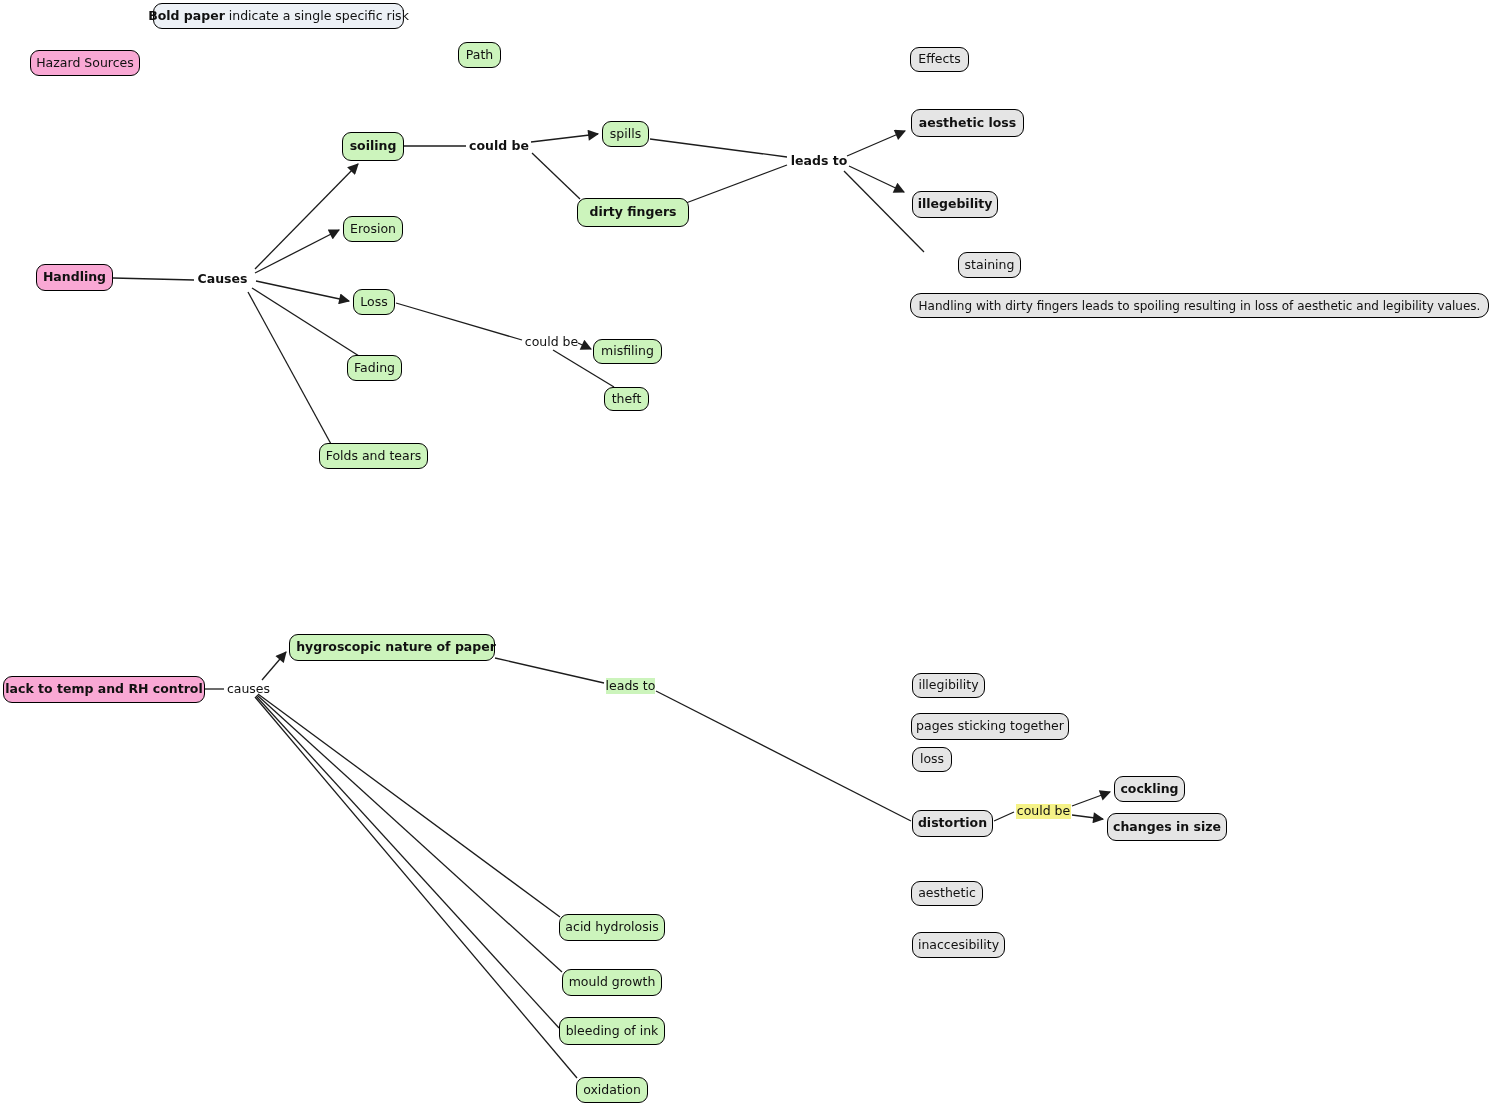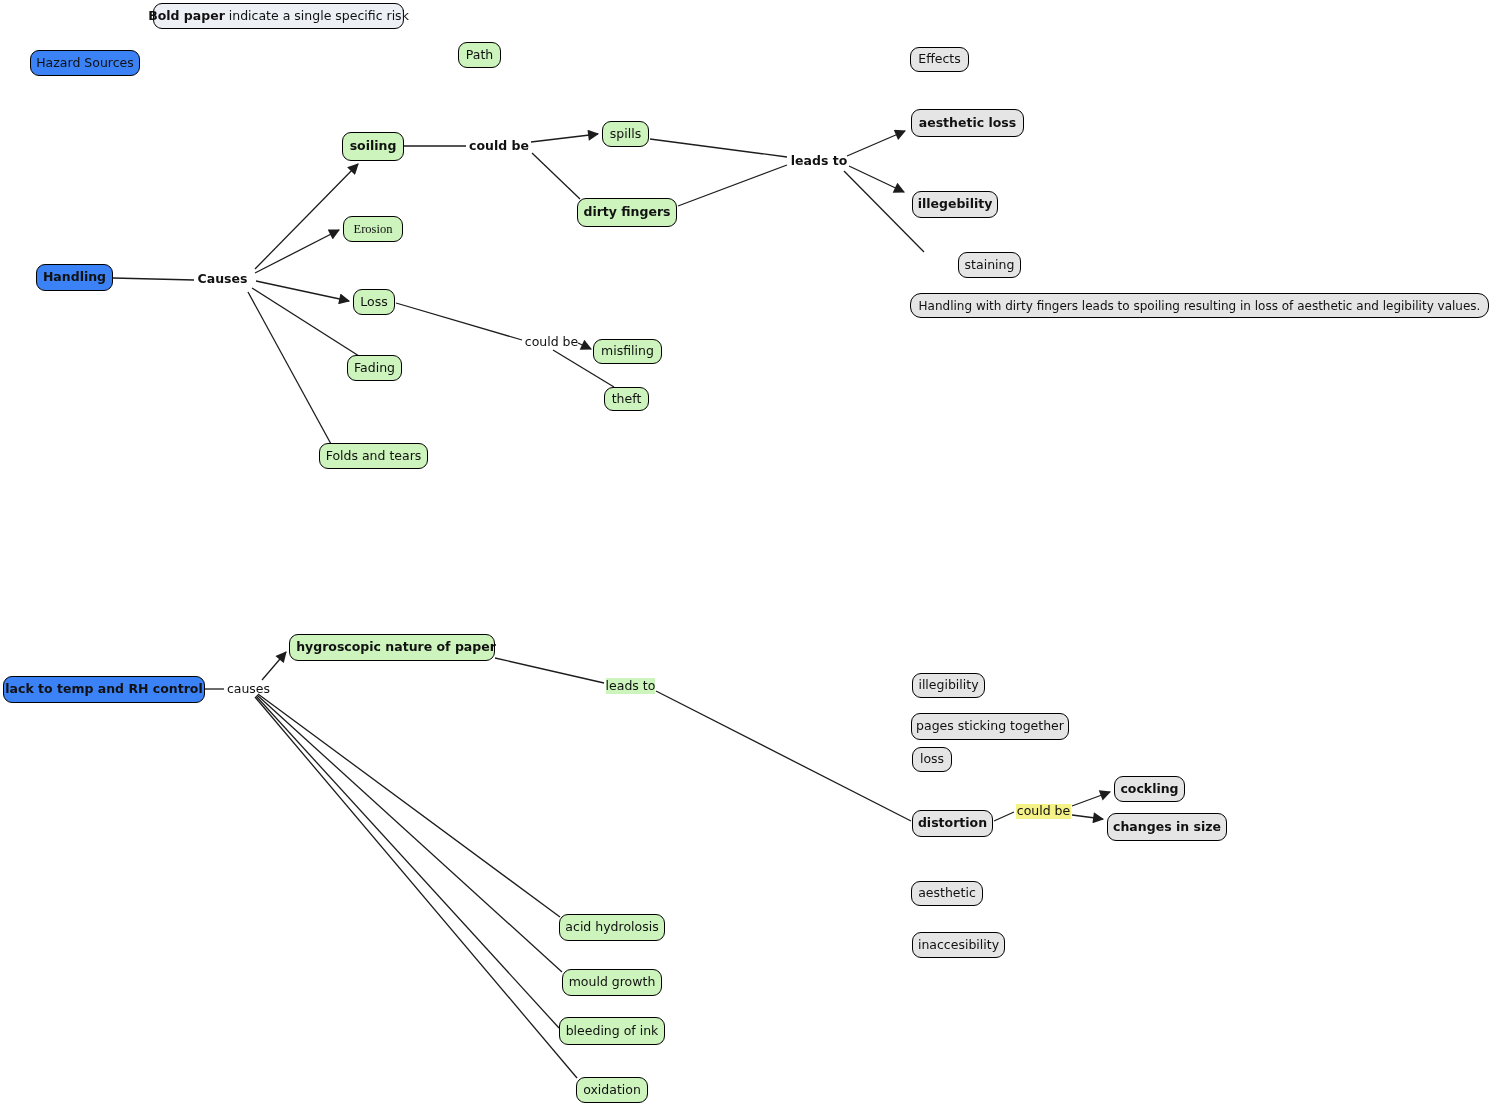--- a/index.html
+++ b/index.html
@@ -16,21 +16,21 @@
     box-sizing:border-box;
     display:flex;align-items:center;justify-content:center;
     border:1px solid #000;
     border-radius:9px;
     font-size:12.5px;
     color:#111;
     white-space:nowrap;
     line-height:1;
     padding:0 4px;
   }
-  .pink{background:#3b82f6;}
+  .pink{background:#f9a8d4;}
   .green{background:#ccf4bc;}
   .yellow{background:#e5e5e5;}
   .gray{background:#edf1f6;}
   .bold{font-weight:700;}
   .link-label{
     position:absolute;
     box-sizing:border-box;
     display:flex;align-items:center;justify-content:center;
     font-size:12.5px;
     color:#111;
@@ -94,28 +94,28 @@
   </div>
 
   <div class="node pink" style="left:30px;top:50px;width:110px;height:26px;">Hazard Sources</div>
   <div class="node green" style="left:458px;top:42px;width:43px;height:26px;">Path</div>
   <div class="node yellow" style="left:910px;top:47px;width:59px;height:25px;">Effects</div>
 
   <div class="node pink bold" style="left:36px;top:264px;width:77px;height:27px;">Handling</div>
   <div class="link-label bold" style="left:196px;top:271px;width:53px;height:17px;">Causes</div>
 
   <div class="node green bold" style="left:342px;top:132px;width:62px;height:29px;">soiling</div>
-  <div class="node green" style="left:343px;top:216px;width:60px;height:26px;font-family:Liberation Serif, serif;">Erosion</div>
+  <div class="node green" style="left:343px;top:216px;width:60px;height:26px;">Erosion</div>
   <div class="node green" style="left:353px;top:289px;width:42px;height:26px;">Loss</div>
   <div class="node green" style="left:347px;top:355px;width:55px;height:26px;">Fading</div>
   <div class="node green" style="left:319px;top:443px;width:109px;height:26px;">Folds and tears</div>
 
   <div class="link-label bold" style="left:468px;top:138px;width:62px;height:16px;">could be</div>
   <div class="node green" style="left:602px;top:121px;width:47px;height:26px;">spills</div>
-  <div class="node green bold" style="left:577px;top:198px;width:100px;height:29px;">dirty fingers</div>
+  <div class="node green bold" style="left:577px;top:198px;width:112px;height:29px;">dirty fingers</div>
 
   <div class="link-label" style="left:524px;top:334px;width:55px;height:16px;">could be</div>
   <div class="node green" style="left:593px;top:339px;width:69px;height:25px;">misfiling</div>
   <div class="node green" style="left:604px;top:387px;width:45px;height:24px;">theft</div>
 
   <div class="link-label bold" style="left:790px;top:153px;width:58px;height:17px;">leads to</div>
   <div class="node yellow bold" style="left:911px;top:109px;width:113px;height:28px;">aesthetic loss</div>
   <div class="node yellow bold" style="left:912px;top:191px;width:86px;height:27px;">illegebility</div>
   <div class="node yellow" style="left:912px;top:252px;width:63px;height:26px;margin-left:46px;">staining</div>
   <div class="node yellow note" style="left:910px;top:293px;width:579px;height:25px;">Handling with dirty fingers leads to spoiling resulting in loss of aesthetic and legibility values.</div>

